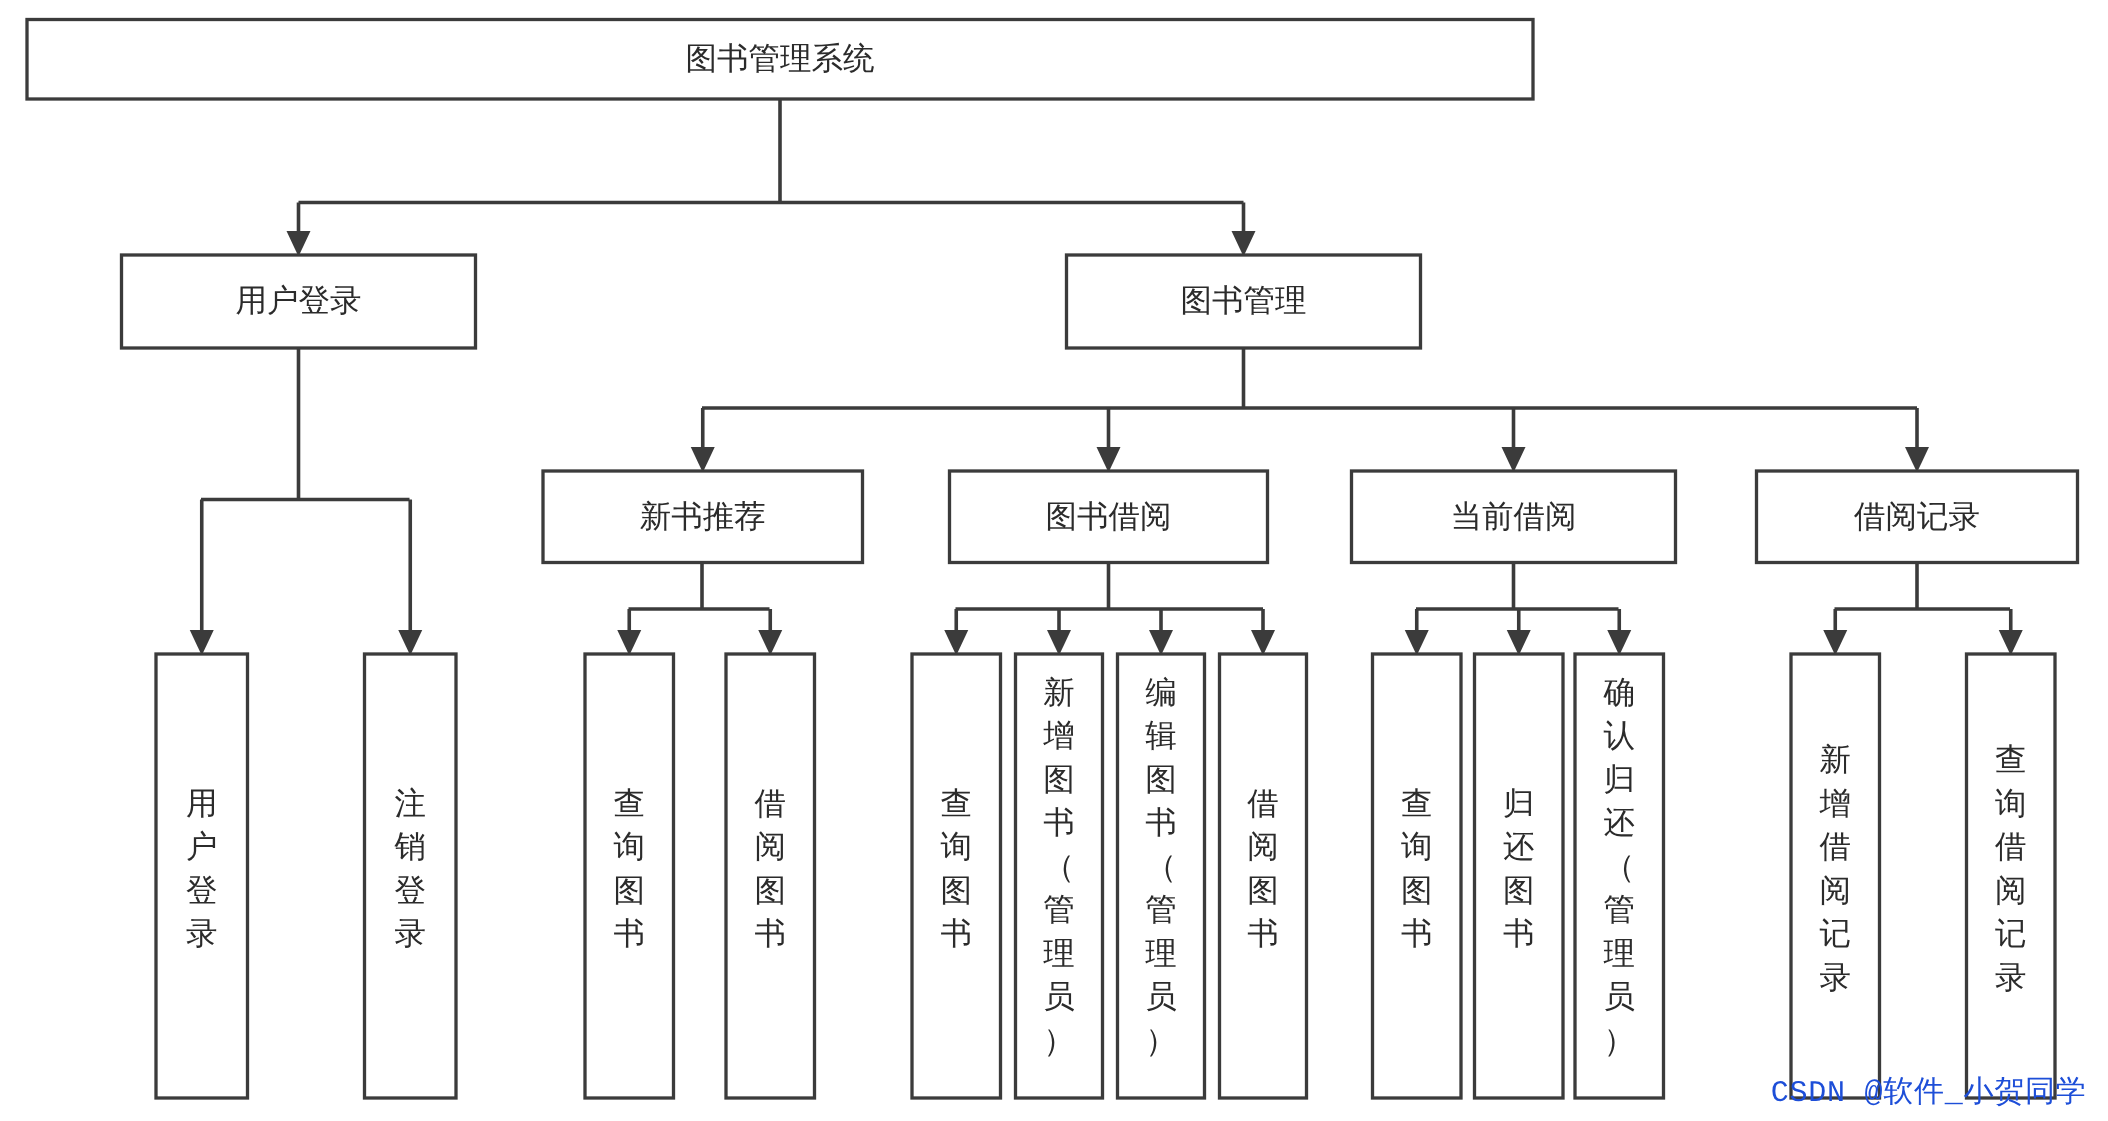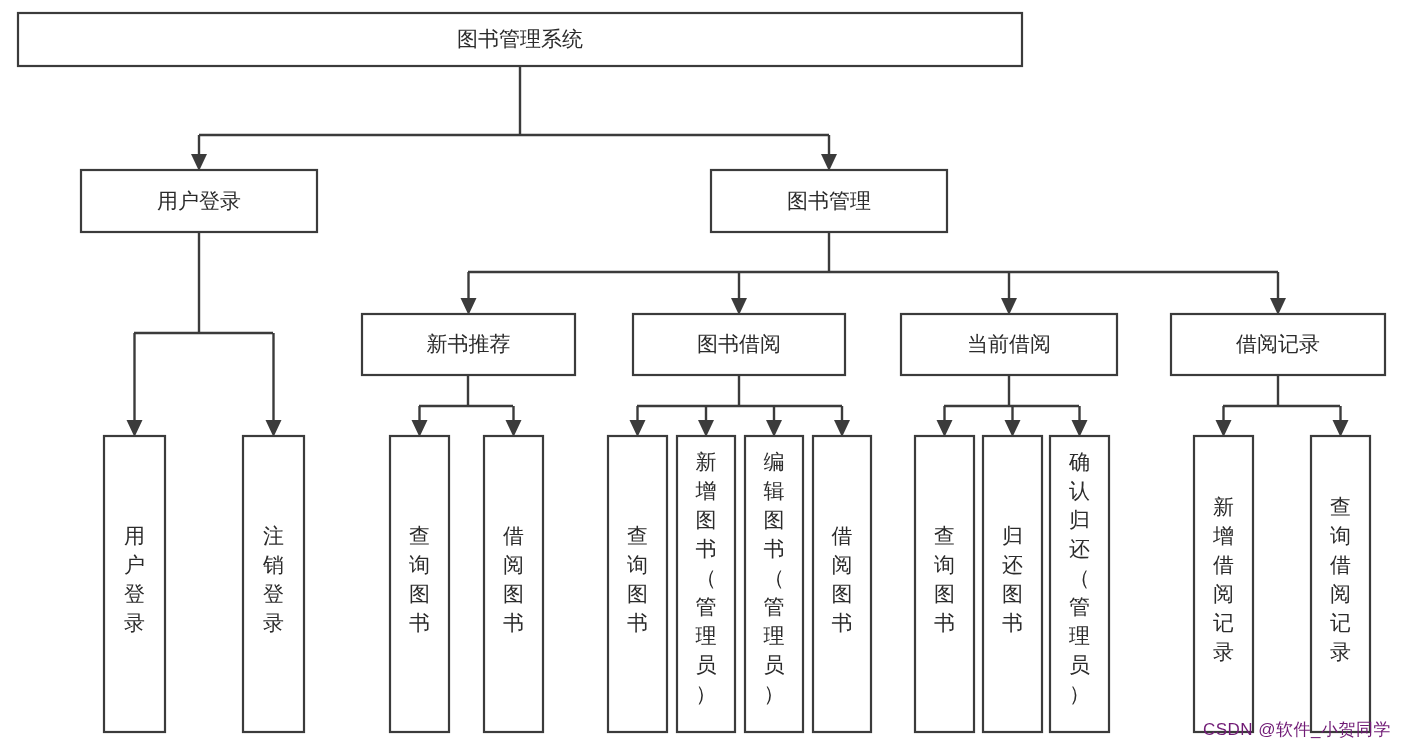--- a/index.html
+++ b/index.html
@@ -45,23 +45,23 @@
     font-family: "Liberation Sans", "DejaVu Sans", sans-serif;
     font-size: 21px;
     fill: #2b2b2b;
     text-anchor: middle;
     dominant-baseline: middle;
   }
   .watermark {
     position: absolute;
     right: 14px;
     bottom: 6px;
-    font-family: Liberation Sans, sans-serif;
-    font-size: 17px;
-    color: #701a75;
+    font-family: Liberation Mono, monospace;
+    font-size: 20px;
+    color: #1d4ed8;
     letter-spacing: 0.5px;
     user-select: none;
     pointer-events: none;
   }
 </style>
 </head>
 <body>
 
 <div id="diagram-root">
   <svg id="tree" viewBox="0 0 1405 747" xmlns="http://www.w3.org/2000/svg">

